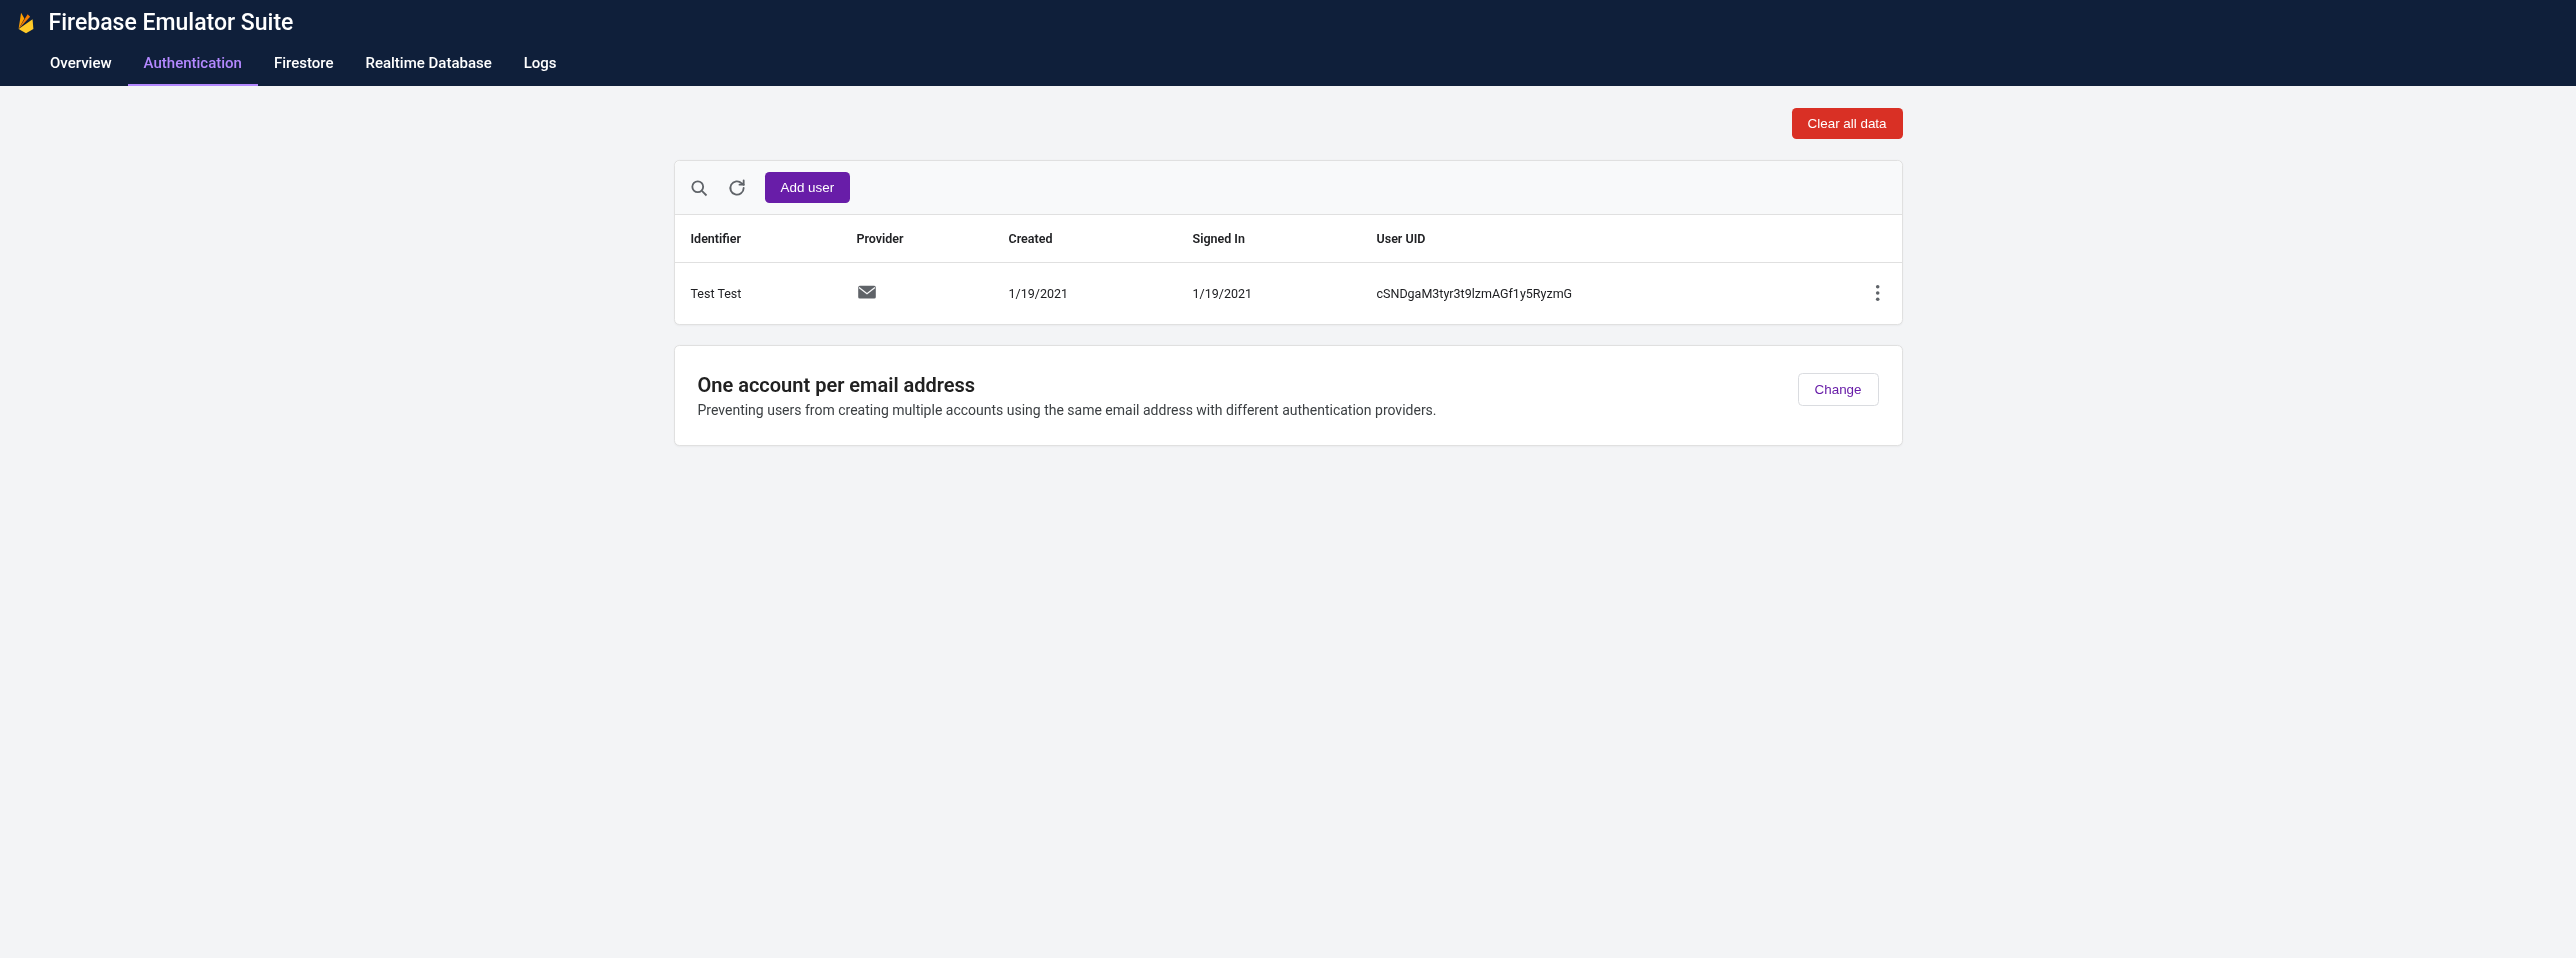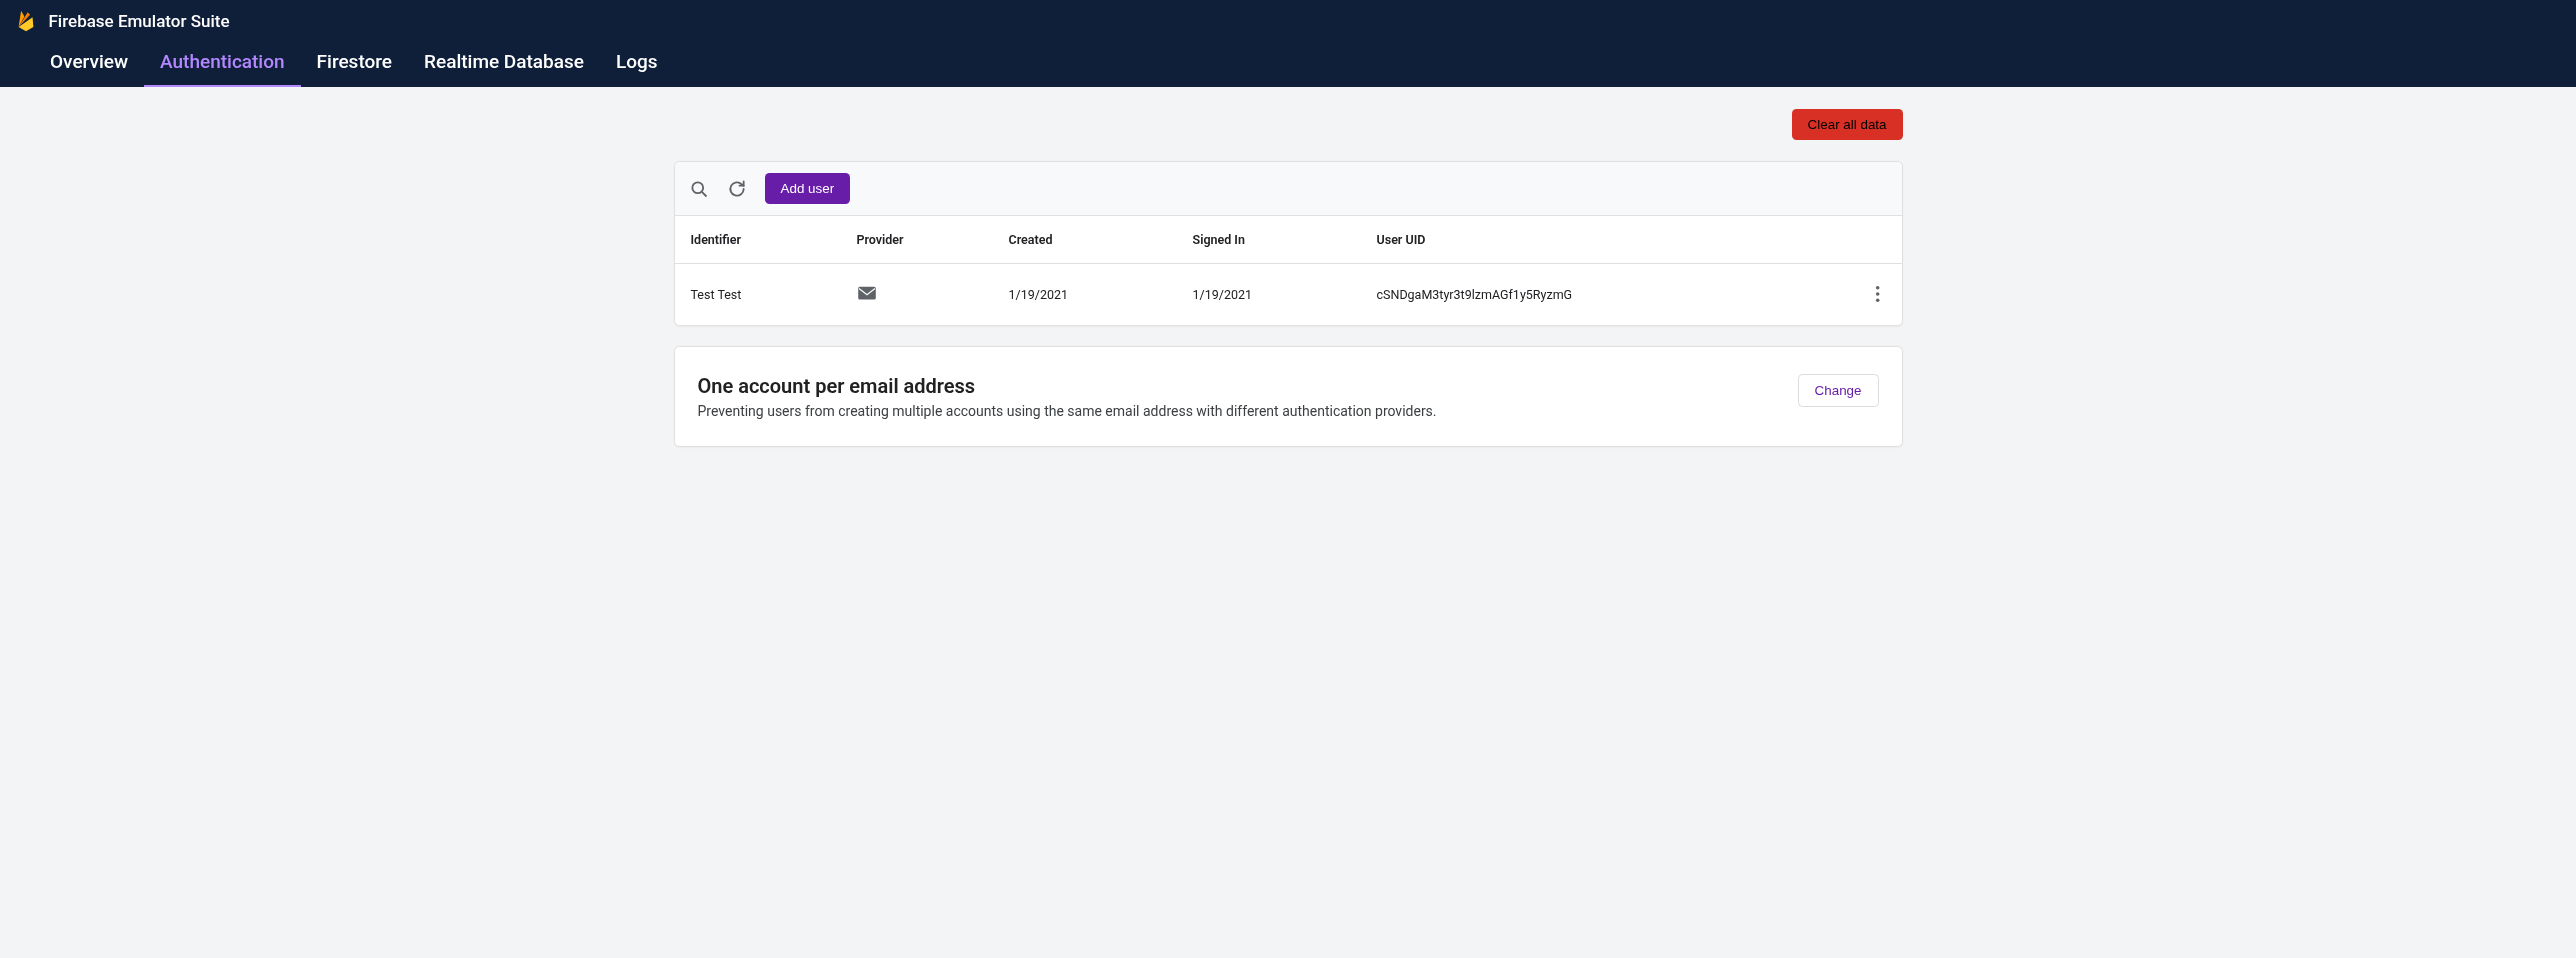--- a/index.html
+++ b/index.html
@@ -19,32 +19,32 @@
     display: flex;
     align-items: center;
     padding: 9px 16px 3.6px 16px;
     gap: 12.5px;
   }
   .logo {
     width: 20px;
     height: 23px;
   }
   .title {
-    font-size: 17px;
+    font-size: 23px;
     font-weight: 500;
     color: #fff;
   }
   .tabs {
     display: flex;
     gap: 0;
     padding: 0 34px;
   }
   .tab {
     padding: 14.3px 16px 12.5px 16px;
-    font-size: 19px;
+    font-size: 15px;
     font-weight: 500;
     color: #fff;
     cursor: pointer;
     border-bottom: 2.7px solid transparent;
   }
   .tab.active {
     color: #b388ff;
     border-bottom-color: #b388ff;
   }
 
@@ -65,21 +65,21 @@
     justify-content: center;
     border-radius: 4.5px;
     font-weight: 500;
     font-size: 13.4px;
     cursor: pointer;
     border: none;
     padding: 8px 16px;
   }
   .btn-danger {
     background: #d93025;
-    color: #000000;
+    color: #ffffff;
   }
   .btn-primary {
     background: #681da8;
     color: #fff;
   }
   .btn-outline {
     background: #fff;
     color: #681da8;
     border: 0.9px solid #dadce0;
   }

